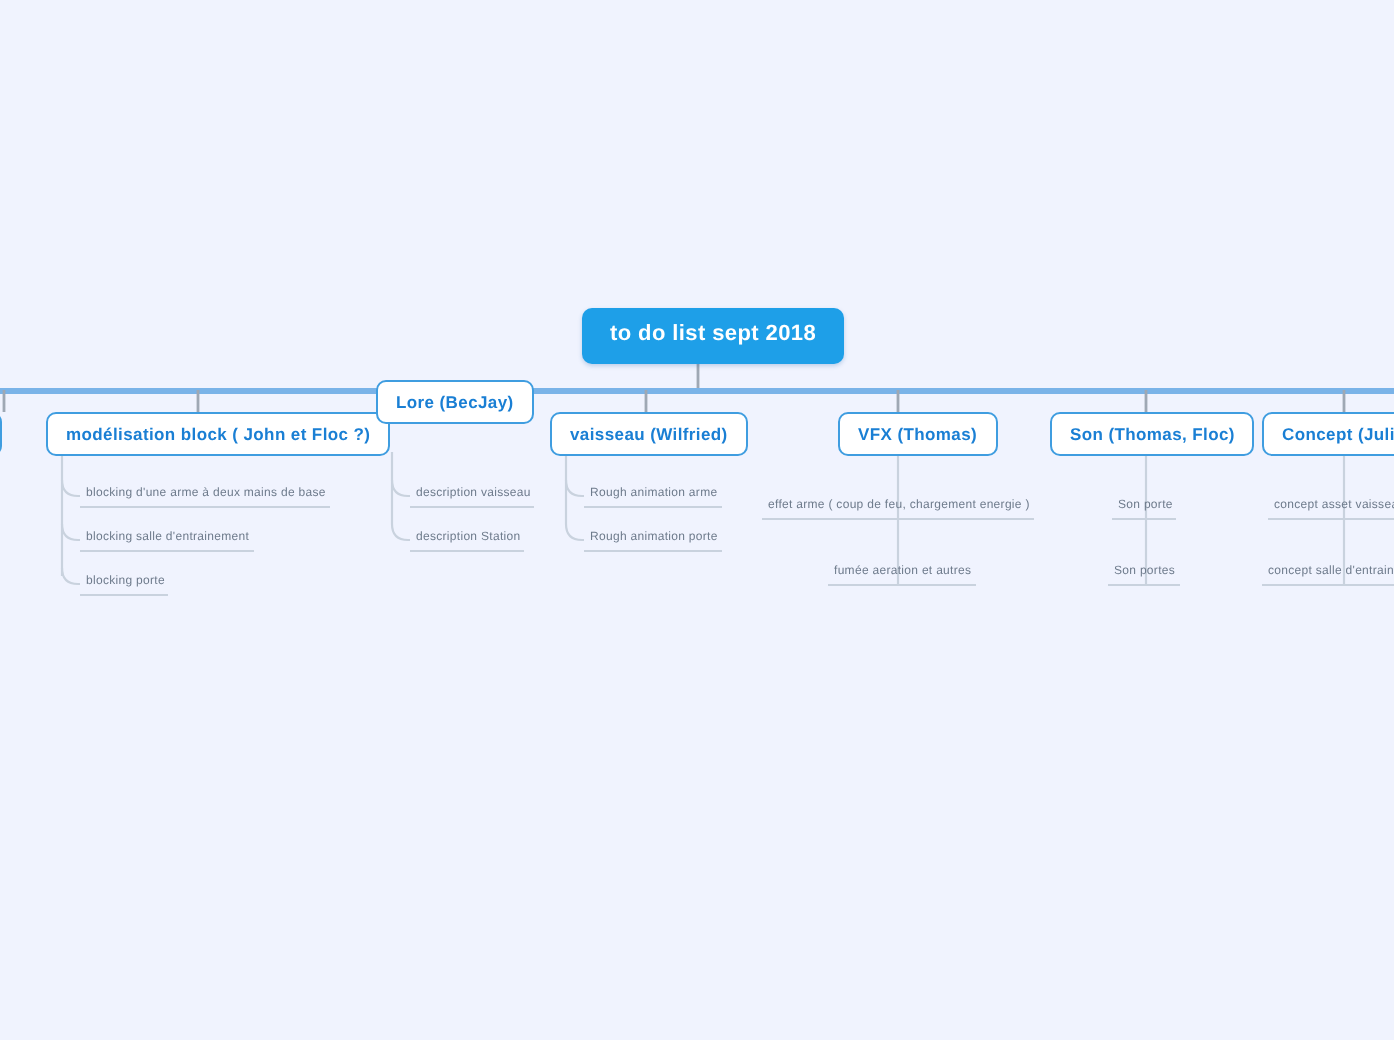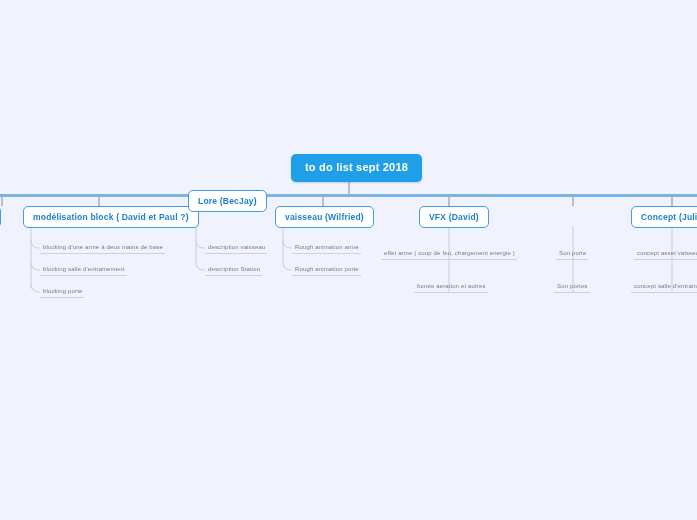--- a/index.html
+++ b/index.html
@@ -105,37 +105,38 @@
 
     <line x1="573" y1="226" x2="573" y2="292" stroke="#c9d2de" stroke-width="1.1"></line>
 
     <line x1="672" y1="226" x2="672" y2="292" stroke="#c9d2de" stroke-width="1.1"></line>
   </svg>
 
   <div class="node root-node" style="left:291px; top:154px;">to do list sept 2018</div>
 
   <div class="node branch-node" style="left:-22px; top:206px;">)</div>
 
-  <div class="node branch-node" style="left:23px; top:206px;">modélisation block ( David et Paul ?)</div>
+  <div class="node branch-node" style="left:23px; top:206px;">modélisation block ( John et Floc ?)</div>
   <div class="node leaf-node" style="left:40px; top:242px;">blocking d'une arme à deux mains de base</div>
   <div class="node leaf-node" style="left:40px; top:264px;">blocking salle d'entrainement</div>
   <div class="node leaf-node" style="left:40px; top:286px;">blocking porte</div>
 
   <div class="node branch-node" style="left:188px; top:190px;">Lore (BecJay)</div>
   <div class="node leaf-node" style="left:205px; top:242px;">description vaisseau</div>
   <div class="node leaf-node" style="left:205px; top:264px;">description Station</div>
 
   <div class="node branch-node" style="left:275px; top:206px;">vaisseau (Wilfried)</div>
   <div class="node leaf-node" style="left:292px; top:242px;">Rough animation arme</div>
   <div class="node leaf-node" style="left:292px; top:264px;">Rough animation porte</div>
 
-  <div class="node branch-node" style="left:419px; top:206px;">VFX (David)</div>
+  <div class="node branch-node" style="left:419px; top:206px;">VFX (Thomas)</div>
   <div class="node leaf-node" style="left:381px; top:248px;">effet arme ( coup de feu, chargement energie )</div>
   <div class="node leaf-node" style="left:414px; top:281px;">fumée aeration et autres</div>
 
+  <div class="node branch-node" style="left:525px; top:206px;">Son (Thomas, Floc)</div>
   <div class="node leaf-node" style="left:556px; top:248px;">Son porte</div>
   <div class="node leaf-node" style="left:554px; top:281px;">Son portes</div>
 
   <div class="node branch-node" style="left:631px; top:206px;">Concept (Julien</div>
   <div class="node leaf-node" style="left:634px; top:248px;">concept asset vaisseau</div>
   <div class="node leaf-node" style="left:631px; top:281px;">concept salle d'entraine</div>
 
 </div>
 
 </body></html>

